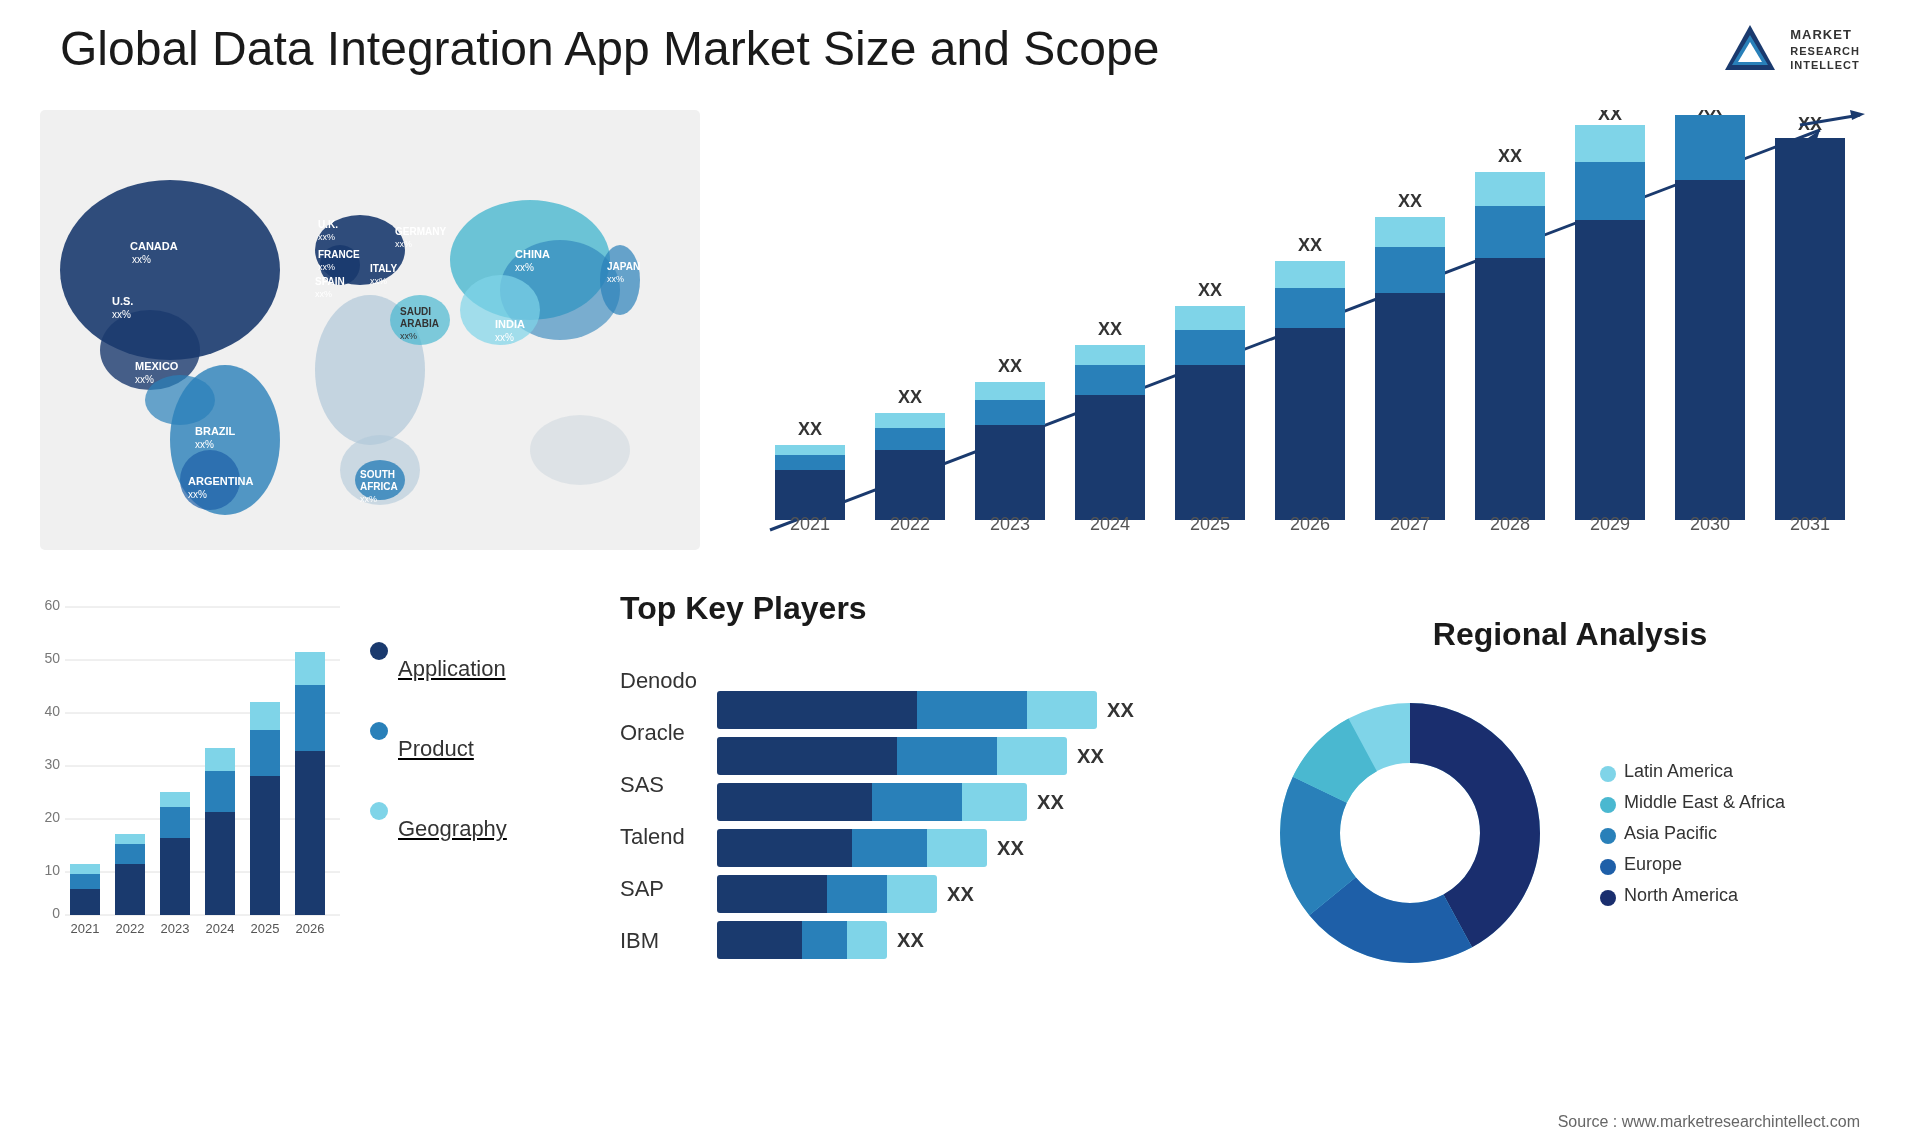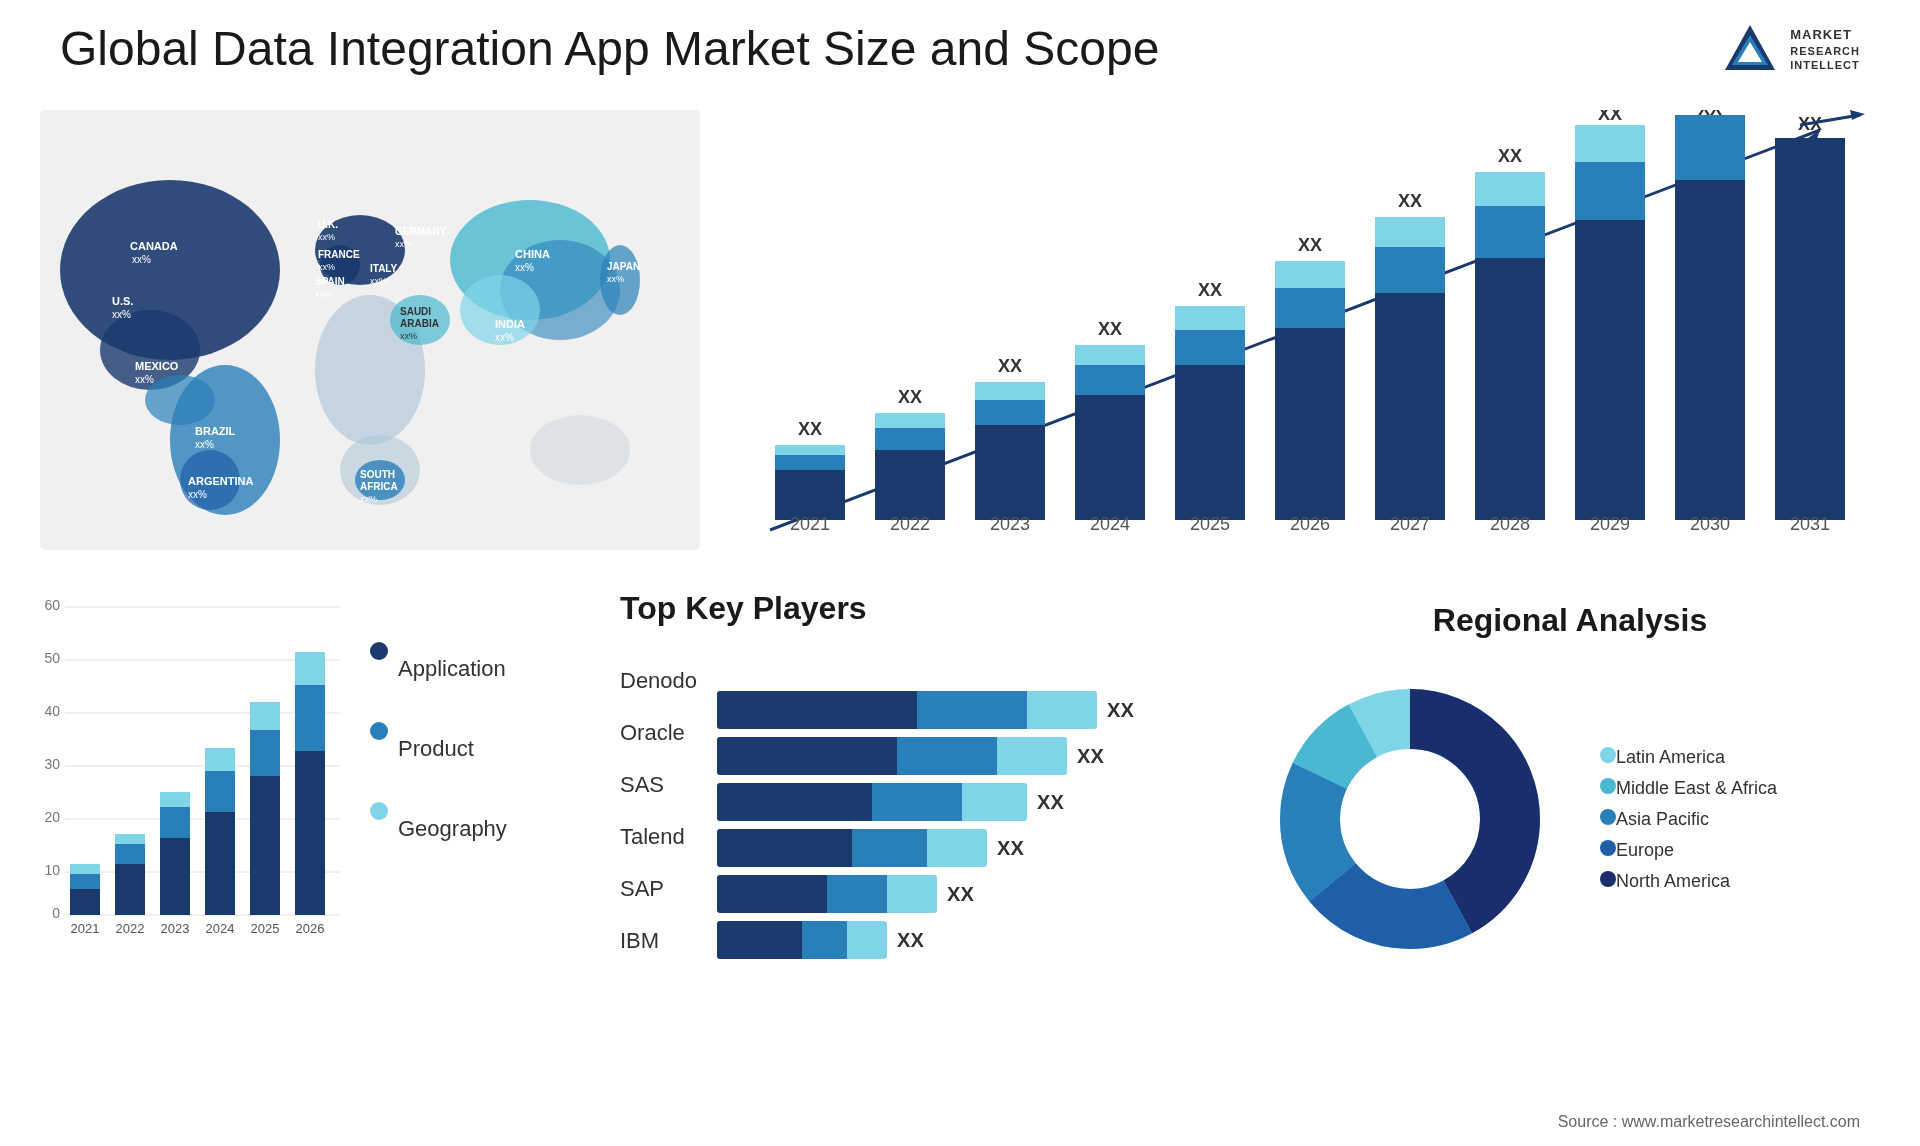--- a/index.html
+++ b/index.html
@@ -87,21 +87,21 @@
     }
     .key-players-title {
       font-size: 32px;
       font-weight: 700;
       color: #1a1a1a;
       margin-bottom: 20px;
     }
 
     .regional-section {
       position: absolute;
-      top: 602px;
+      top: 616px;
       left: 1250px;
       width: 640px;
       height: 520px;
     }
     .regional-title {
       font-size: 32px;
       font-weight: 700;
       color: #1a1a1a;
       margin-bottom: 20px;
       text-align: center;
@@ -112,20 +112,21 @@
       width: 100%;
       height: 100%;
       position: relative;
     }
 
     
     .seg-chart-container {
       display: flex;
       gap: 30px;
       align-items: flex-start;
+      text-decoration: underline;
     }
     .seg-chart-area {
       width: 300px;
       height: 360px;
       position: relative;
     }
     .seg-legend {
       padding-top: 30px;
     }
     .legend-item {
@@ -190,21 +191,22 @@
       gap: 30px;
       align-items: center;
     }
     .regional-legend {
       display: flex;
       flex-direction: column;
       gap: 10px;
     }
     .regional-legend-item {
       display: flex;
-      align-items: flex-start;
+      align-items: flex-end;
+      gap: 8px;
     }
     .regional-legend-dot {
       width: 16px;
       height: 16px;
       border-radius: 50%;
       flex-shrink: 0;
     }
     .regional-legend-label {
       font-size: 18px;
       color: #333;

